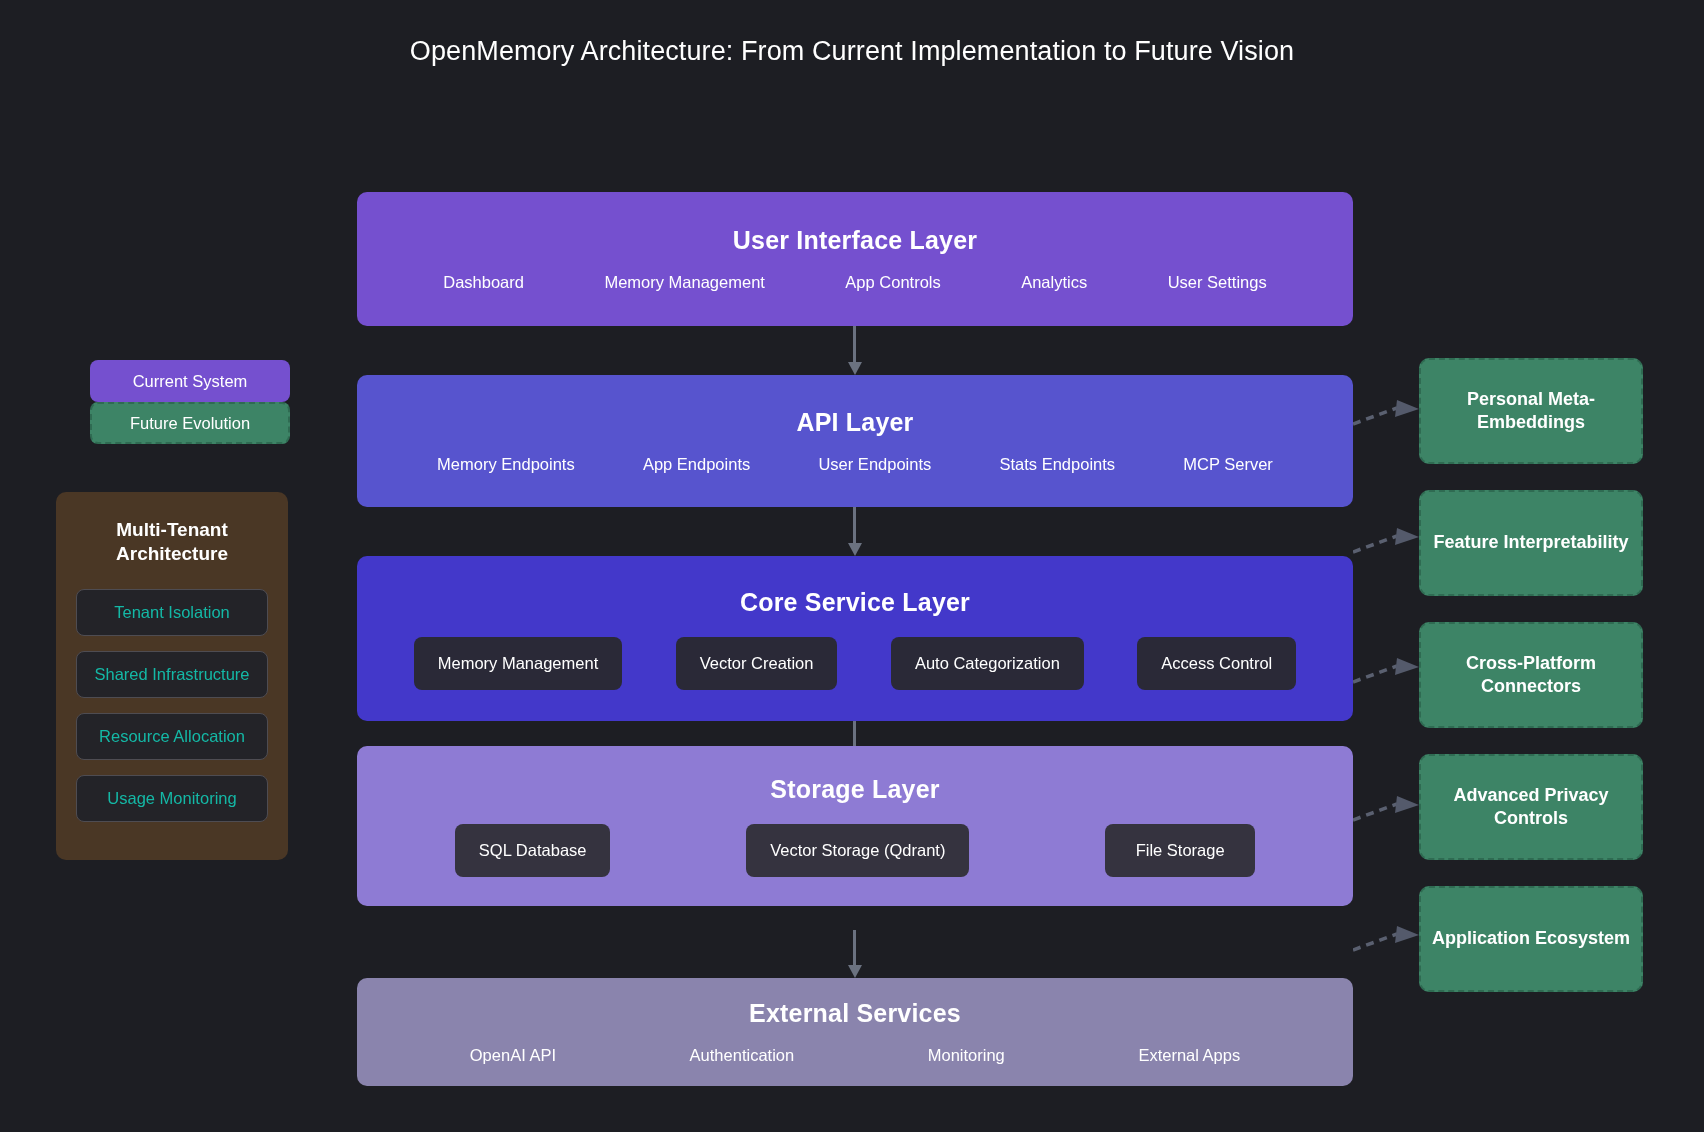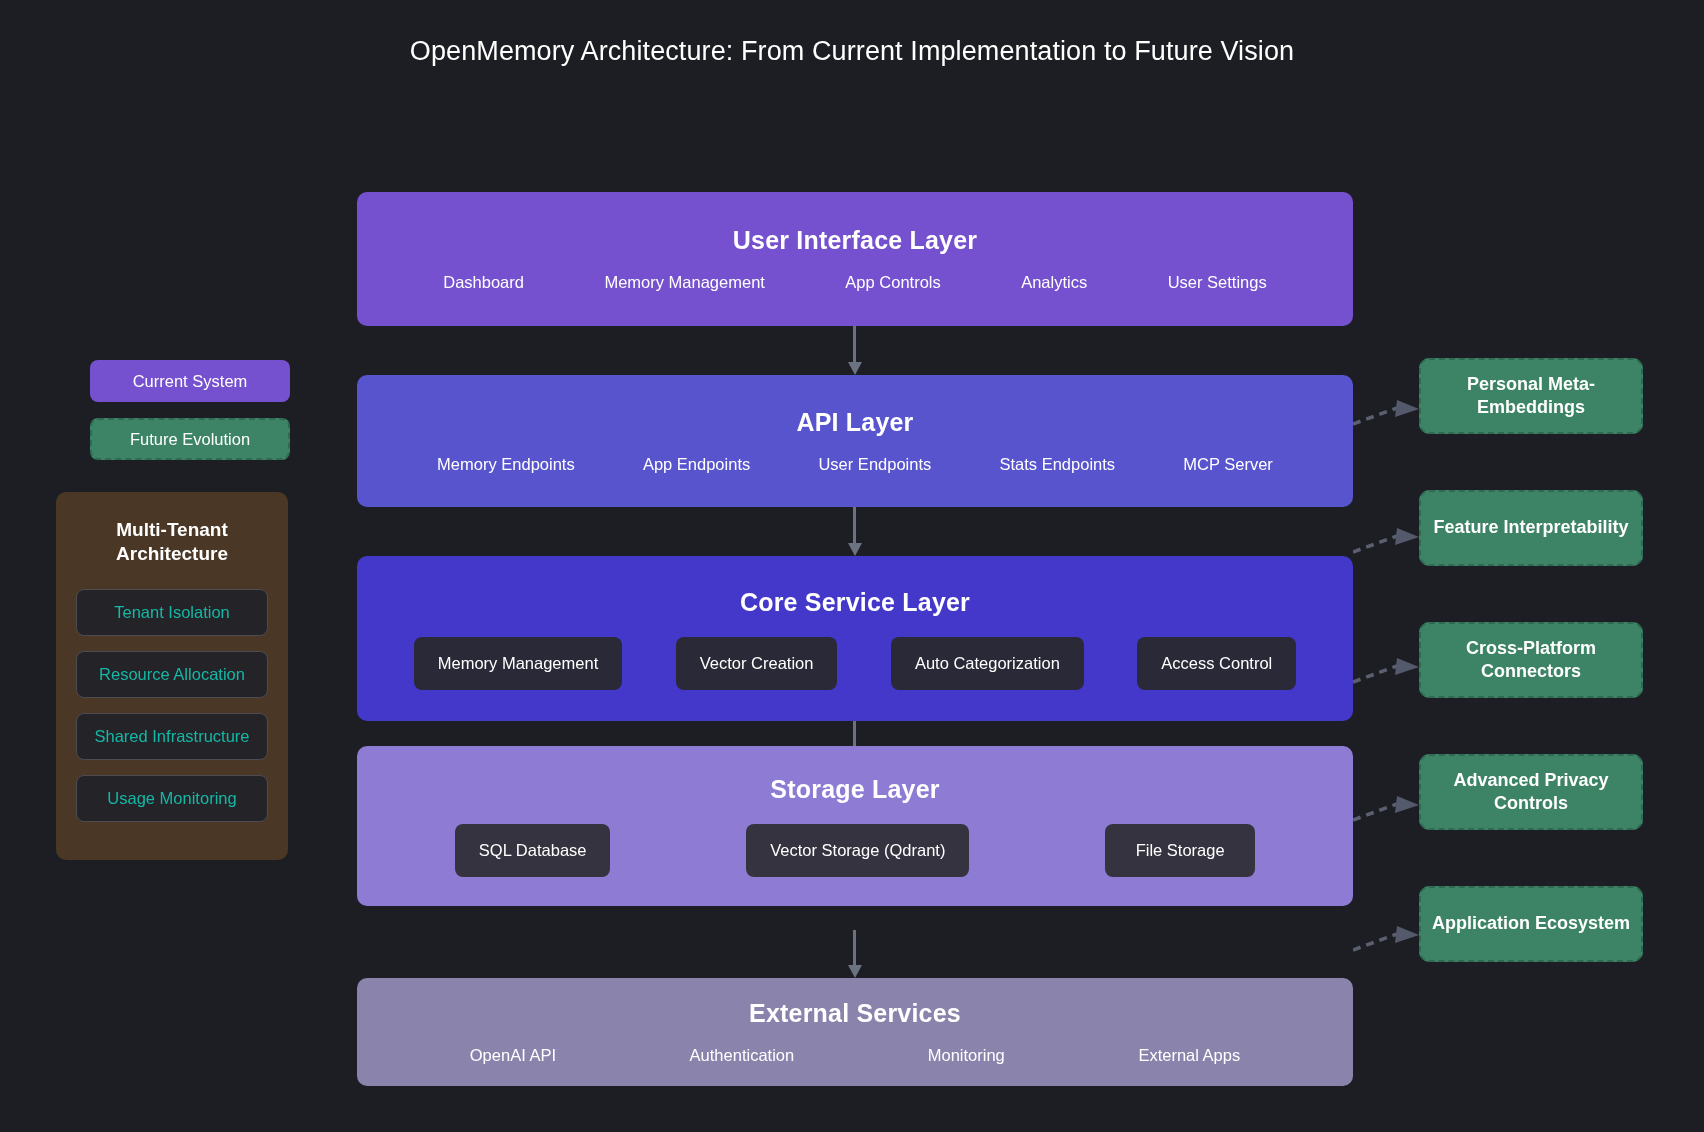--- a/index.html
+++ b/index.html
@@ -125,21 +125,20 @@
   #legend { position: absolute; left: 90px; top: 360px; width: 200px; }
   .legend-chip {
     width: 200px;
     height: 42px;
     border-radius: 8px;
     display: flex;
     align-items: center;
     justify-content: center;
     color: #ffffff;
     font-size: 16.5px;
-    margin-bottom: 16px;
   }
   #legend-current { background: #7550cf; }
   #legend-future  { background: #3d8466; border: 2px dashed #2f6b52; }
 
   
   #multitenant-panel {
     position: absolute;
     left: 56px;
     top: 492px;
     width: 232px;
@@ -166,21 +165,21 @@
     margin-bottom: 15px;
     white-space: nowrap;
   }
   .mt-item:last-child { margin-bottom: 12px; }
 
   
   .future-box {
     position: absolute;
     left: 1419px;
     width: 224px;
-    height: 76px;
+    height: 106px;
     background: #3d8466;
     border: 2px dashed #2f6b52;
     border-radius: 10px;
     color: #ffffff;
     font-size: 18px;
     font-weight: bold;
     display: flex;
     align-items: center;
     justify-content: center;
     text-align: center;
@@ -218,22 +217,22 @@
       <span>Current System</span>
     </div>
     <div class="legend-chip" id="legend-future">
       <span>Future Evolution</span>
     </div>
   </div>
 
   <div id="multitenant-panel">
     <div id="multitenant-title">Multi-Tenant Architecture</div>
     <div class="mt-item">Tenant Isolation</div>
+    <div class="mt-item">Shared Infrastructure</div>
     <div class="mt-item">Resource Allocation</div>
-    <div class="mt-item">Shared Infrastructure</div>
     <div class="mt-item">Usage Monitoring</div>
   </div>
 
   <div class="layer" id="layer-ui">
     <div class="layer-title">User Interface Layer</div>
     <div class="layer-subitems">
       <span class="sub-label">Dashboard</span>
       <span class="sub-label">Memory Management</span>
       <span class="sub-label">App Controls</span>
       <span class="sub-label">Analytics</span>

